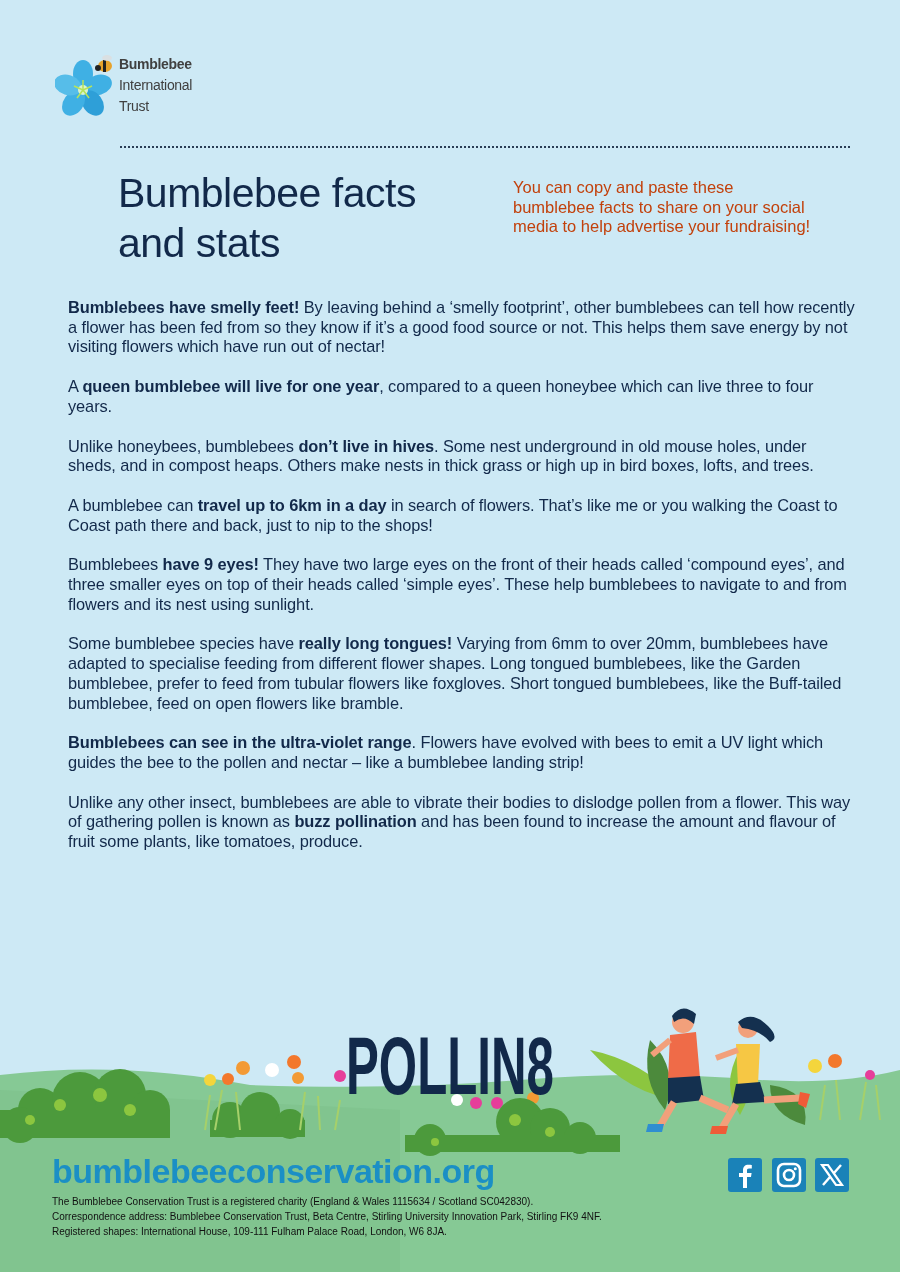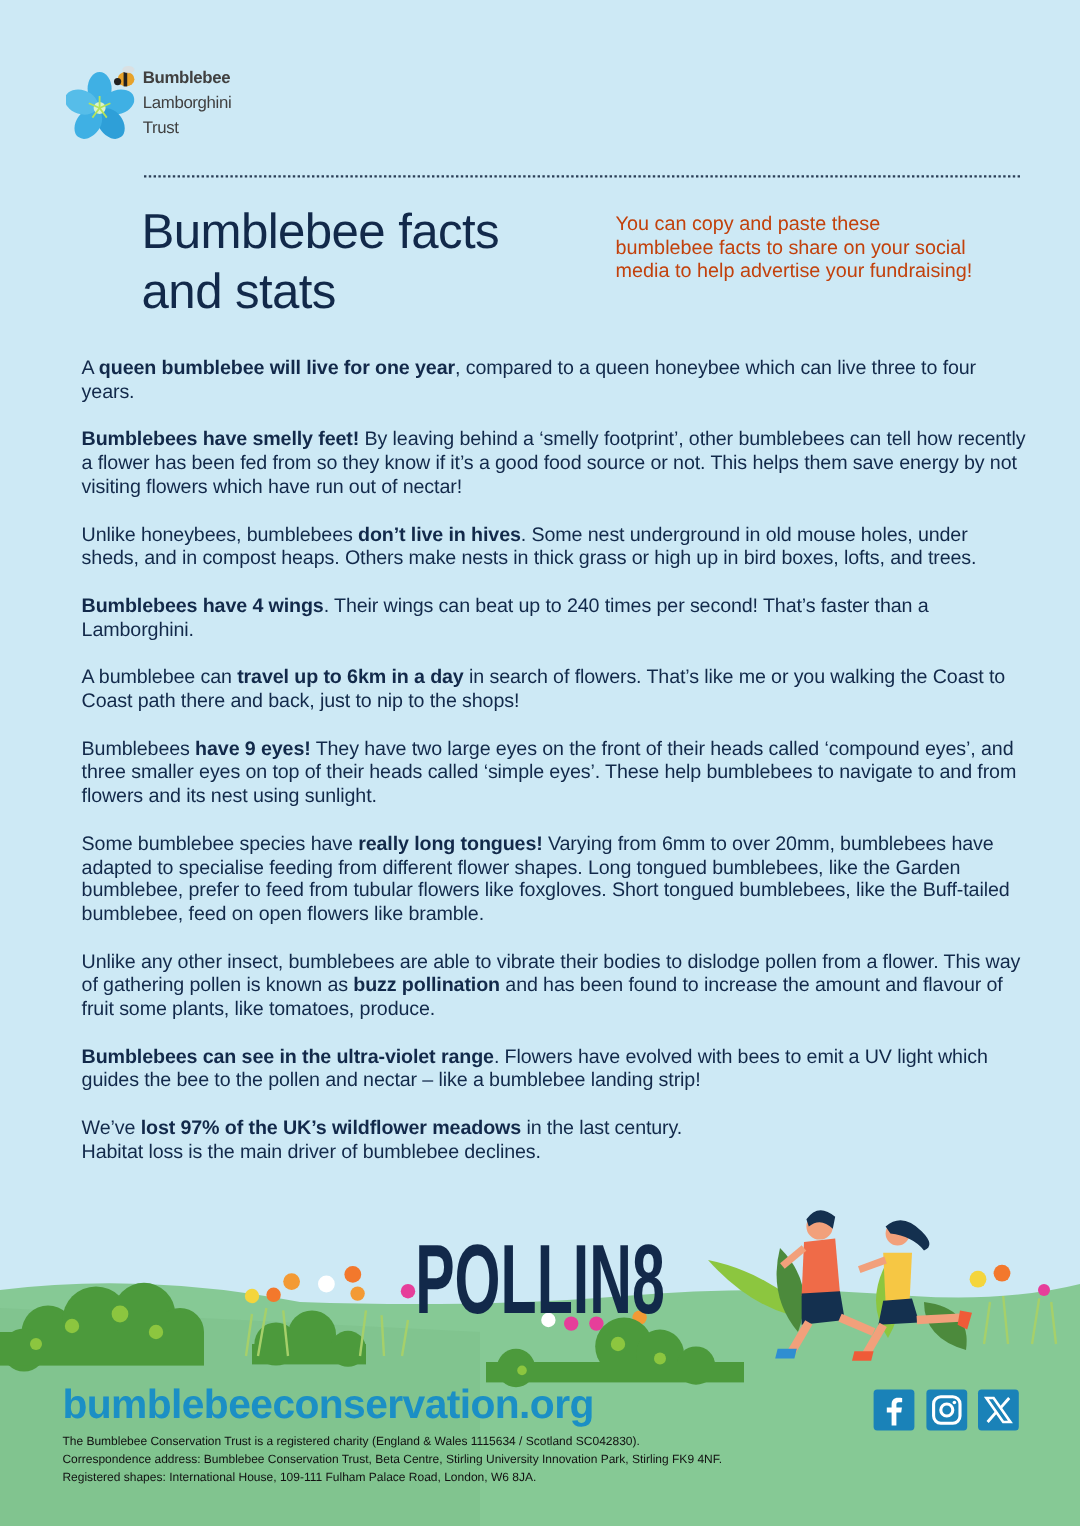--- a/index.html
+++ b/index.html
@@ -45,45 +45,43 @@
     </g>
     <g transform="translate(50,14)">
       <ellipse cx="0" cy="0" rx="7" ry="6" fill="#e7a22b"></ellipse>
       <rect x="-2" y="-6" width="3" height="12" fill="#222"></rect>
       <circle cx="-7" cy="2" r="3" fill="#222"></circle>
       <ellipse cx="2" cy="-8" rx="5" ry="3" fill="#ddd" opacity="0.8"></ellipse>
     </g>
   </svg>
   <div class="logo-text">
     <span class="b">Bumblebee</span>
-    <span>Lamborghini</span>
+    <span>International</span>
     <span>Trust</span>
   </div>
 </div>
 
 <div class="dotline"></div>
 
 <h1 class="title">
   <span>Bumblebee facts</span><br>
   <span>and stats</span>
 </h1>
 
 <p class="intro">You can copy and paste these bumblebee facts to share on your social media to help advertise your fundraising!</p>
 
 <div class="facts">
+  <p class="fact"><span></span><b>Bumblebees have smelly feet!</b><span> By leaving behind a ‘smelly footprint’, other bumblebees can tell how recently a flower has been fed from so they know if it’s a good food source or not. This helps them save energy by not visiting flowers which have run out of nectar!</span></p>
   <p class="fact"><span>A </span><b>queen bumblebee will live for one year</b><span>, compared to a queen honeybee which can live three to four years.</span></p>
-  <p class="fact"><span></span><b>Bumblebees have smelly feet!</b><span> By leaving behind a ‘smelly footprint’, other bumblebees can tell how recently a flower has been fed from so they know if it’s a good food source or not. This helps them save energy by not visiting flowers which have run out of nectar!</span></p>
   <p class="fact"><span>Unlike honeybees, bumblebees </span><b>don’t live in hives</b><span>. Some nest underground in old mouse holes, under sheds, and in compost heaps. Others make nests in thick grass or high up in bird boxes, lofts, and trees.</span></p>
-  <p class="fact"><span></span><b>Bumblebees have 4 wings</b><span>. Their wings can beat up to 240 times per second! That’s faster than a Lamborghini.</span></p>
   <p class="fact"><span>A bumblebee can </span><b>travel up to 6km in a day</b><span> in search of flowers. That’s like me or you walking the Coast to Coast path there and back, just to nip to the shops!</span></p>
   <p class="fact"><span>Bumblebees </span><b>have 9 eyes!</b><span> They have two large eyes on the front of their heads called ‘compound eyes’, and three smaller eyes on top of their heads called ‘simple eyes’. These help bumblebees to navigate to and from flowers and its nest using sunlight.</span></p>
   <p class="fact"><span>Some bumblebee species have </span><b>really long tongues!</b><span> Varying from 6mm to over 20mm, bumblebees have adapted to specialise feeding from different flower shapes. Long tongued bumblebees, like the Garden bumblebee, prefer to feed from tubular flowers like foxgloves. Short tongued bumblebees, like the Buff-tailed bumblebee, feed on open flowers like bramble.</span></p>
+  <p class="fact"><span></span><b>Bumblebees can see in the ultra-violet range</b><span>. Flowers have evolved with bees to emit a UV light which guides the bee to the pollen and nectar – like a bumblebee landing strip!</span></p>
   <p class="fact"><span>Unlike any other insect, bumblebees are able to vibrate their bodies to dislodge pollen from a flower. This way of gathering pollen is known as </span><b>buzz pollination</b><span> and has been found to increase the amount and flavour of fruit some plants, like tomatoes, produce.</span></p>
-  <p class="fact"><span></span><b>Bumblebees can see in the ultra-violet range</b><span>. Flowers have evolved with bees to emit a UV light which guides the bee to the pollen and nectar – like a bumblebee landing strip!</span></p>
-  <p class="fact"><span>We’ve </span><b>lost 97% of the UK’s wildflower meadows</b><span> in the last century.</span><br><span>Habitat loss is the main driver of bumblebee declines.</span></p>
 </div>
 
 <svg class="scene" viewBox="0 0 900 272" preserveAspectRatio="none">
   <path d="M0 75 Q120 60 250 85 Q400 90 520 80 Q640 70 760 80 Q840 85 900 70 L900 272 L0 272 Z" fill="#86c995"></path>
   <path d="M0 90 Q200 100 400 110 L400 272 L0 272 Z" fill="#7cc08a" opacity="0.5"></path>
 
   <g fill="#4c9a3c">
     <circle cx="40" cy="110" r="22"></circle>
       <circle cx="80" cy="100" r="28"></circle>
       <circle cx="120" cy="95" r="26"></circle>

